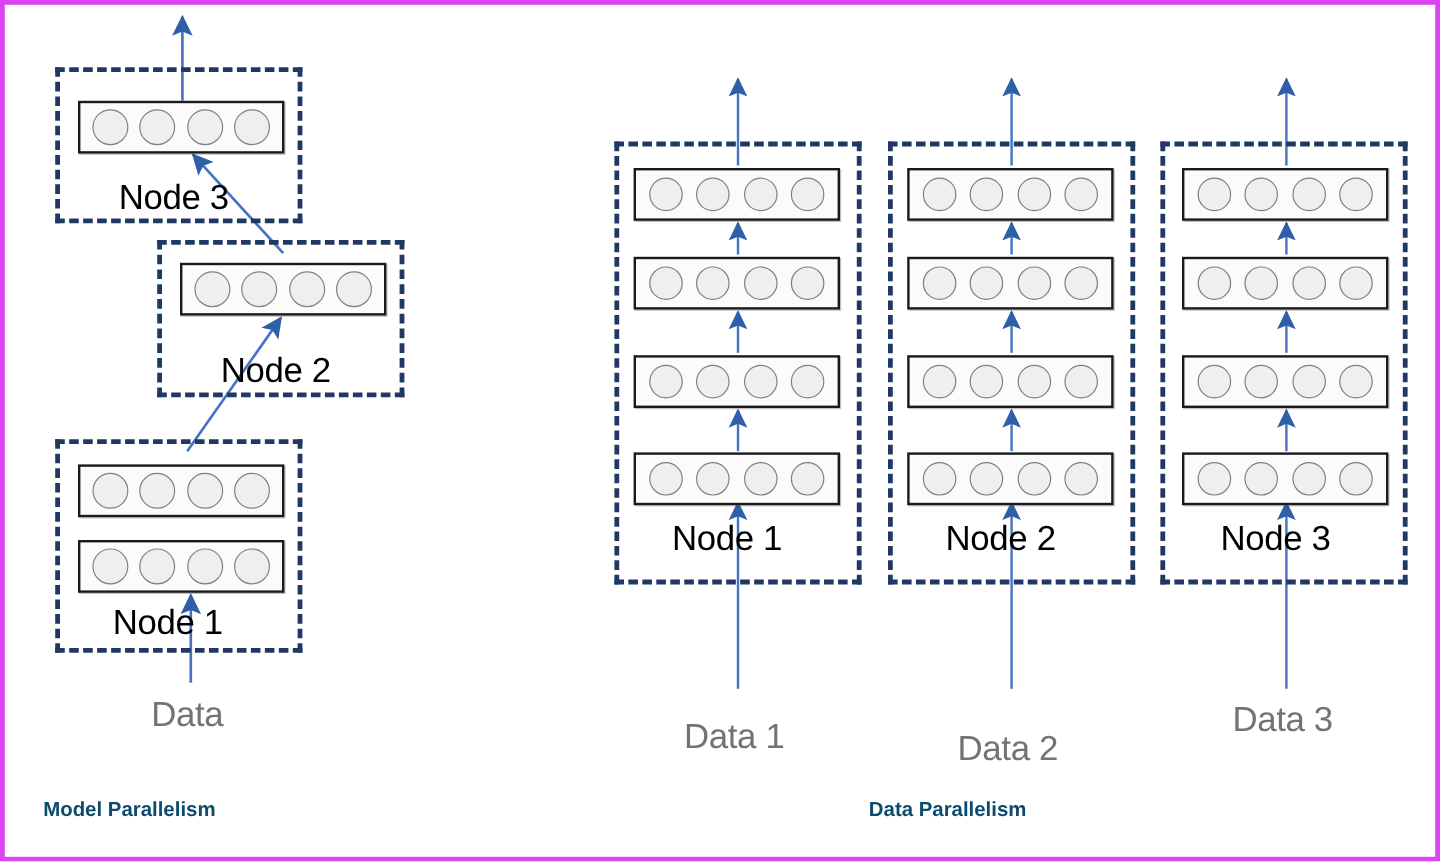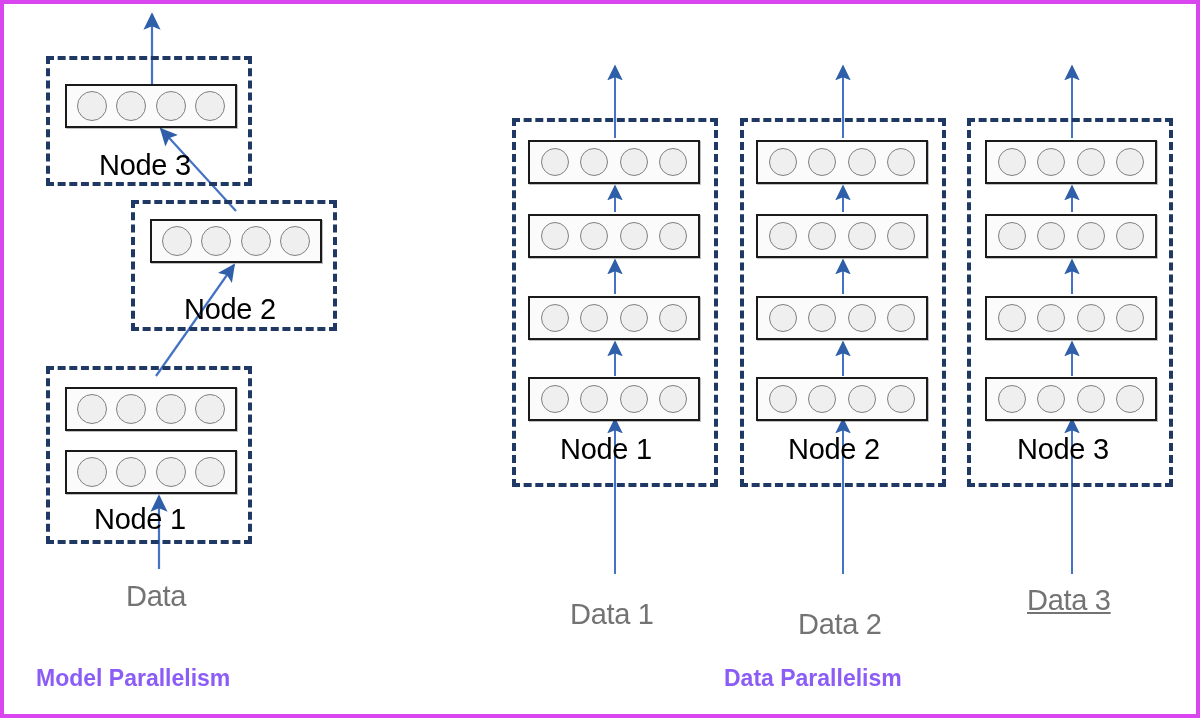--- a/index.html
+++ b/index.html
@@ -73,23 +73,23 @@
   .data-label {
     position: absolute;
     font-size: 29px;
     color: #737373;
     white-space: nowrap;
     font-family: "Liberation Sans", sans-serif;
     letter-spacing: -0.3px;
   }
   .caption {
     position: absolute;
-    font-size: 23px;
+    font-size: 17px;
     font-weight: bold;
-    color: #8b5cf6;
+    color: #0c4a6e;
     white-space: nowrap;
     font-family: "Liberation Sans", sans-serif;
   }
 </style>
 </head>
 <body>
 
 <div id="canvas">
 
   <svg id="svg-layer" viewBox="0 0 1200 718">
@@ -236,18 +236,18 @@
     <span class="neuron"></span>
     <span class="neuron"></span>
   </div>
   <div class="layer-box compact" style="left:981px; top:373px; width:172px; height:44px;">
     <span class="neuron"></span>
     <span class="neuron"></span>
     <span class="neuron"></span>
     <span class="neuron"></span>
   </div>
   <div class="node-label" style="left:1013px; top:429px;">Node 3</div>
-  <div class="data-label" style="left:1023px; top:580px;text-decoration:underline;">Data 3</div>
+  <div class="data-label" style="left:1023px; top:580px;">Data 3</div>
 
   <div class="caption" style="left:32px; top:661px;">Model Parallelism</div>
   <div class="caption" style="left:720px; top:661px;">Data Parallelism</div>
 
 </div>
 
 </body></html>

